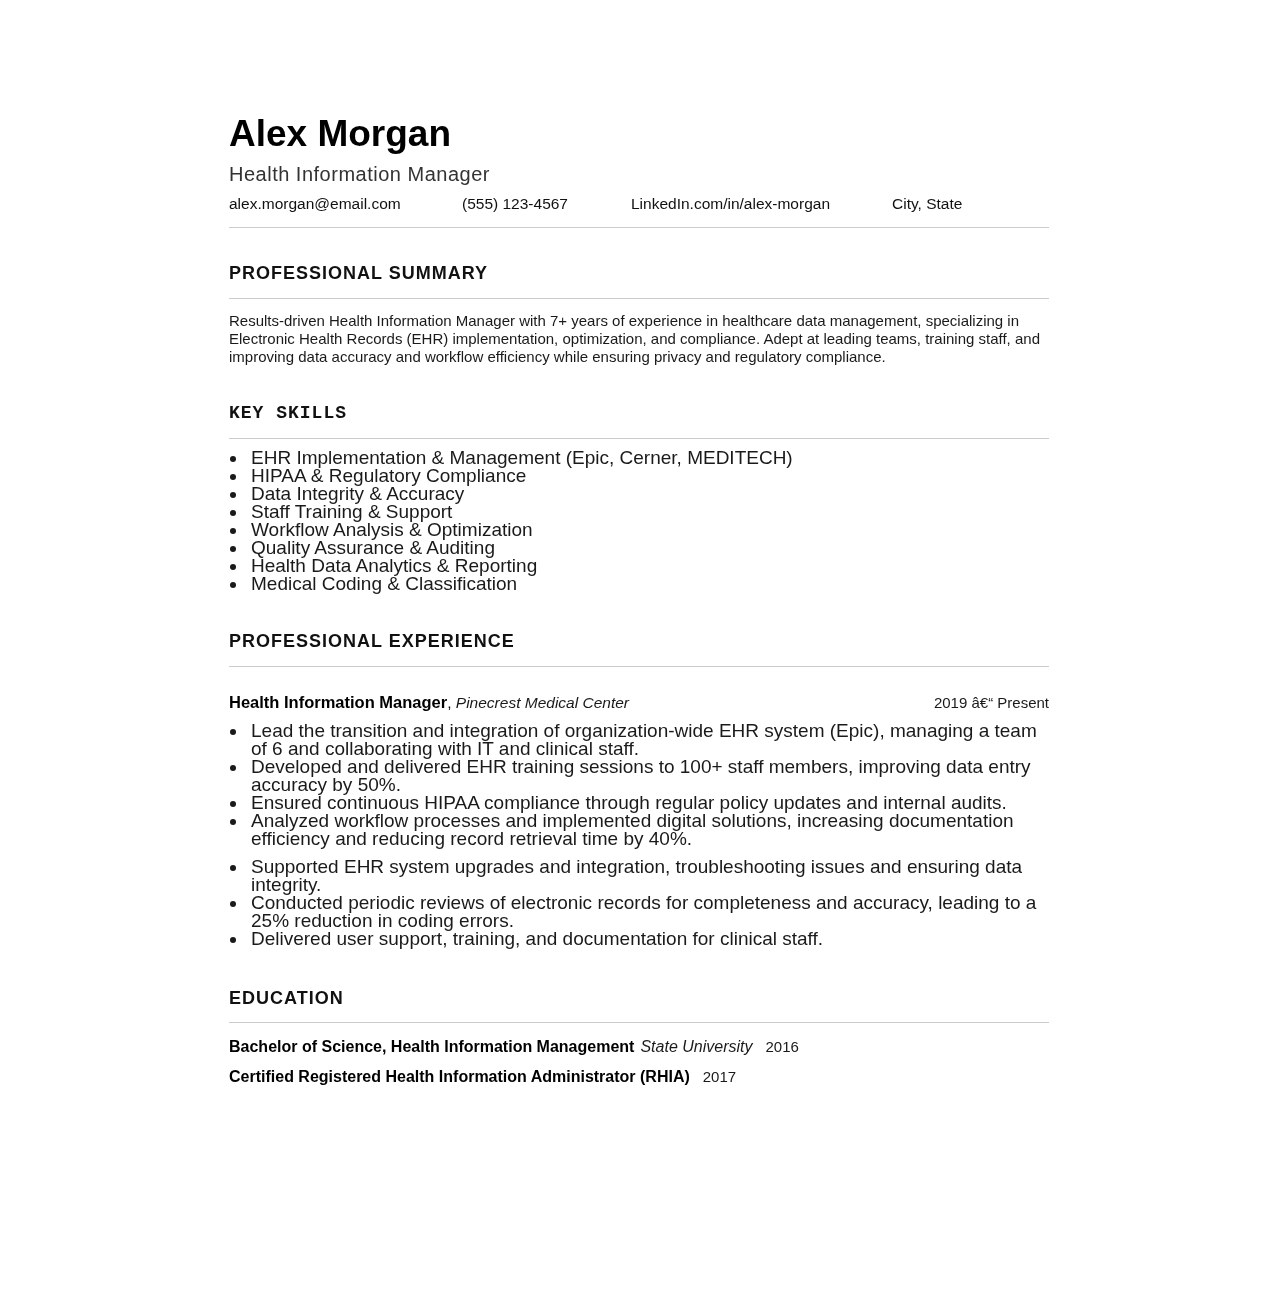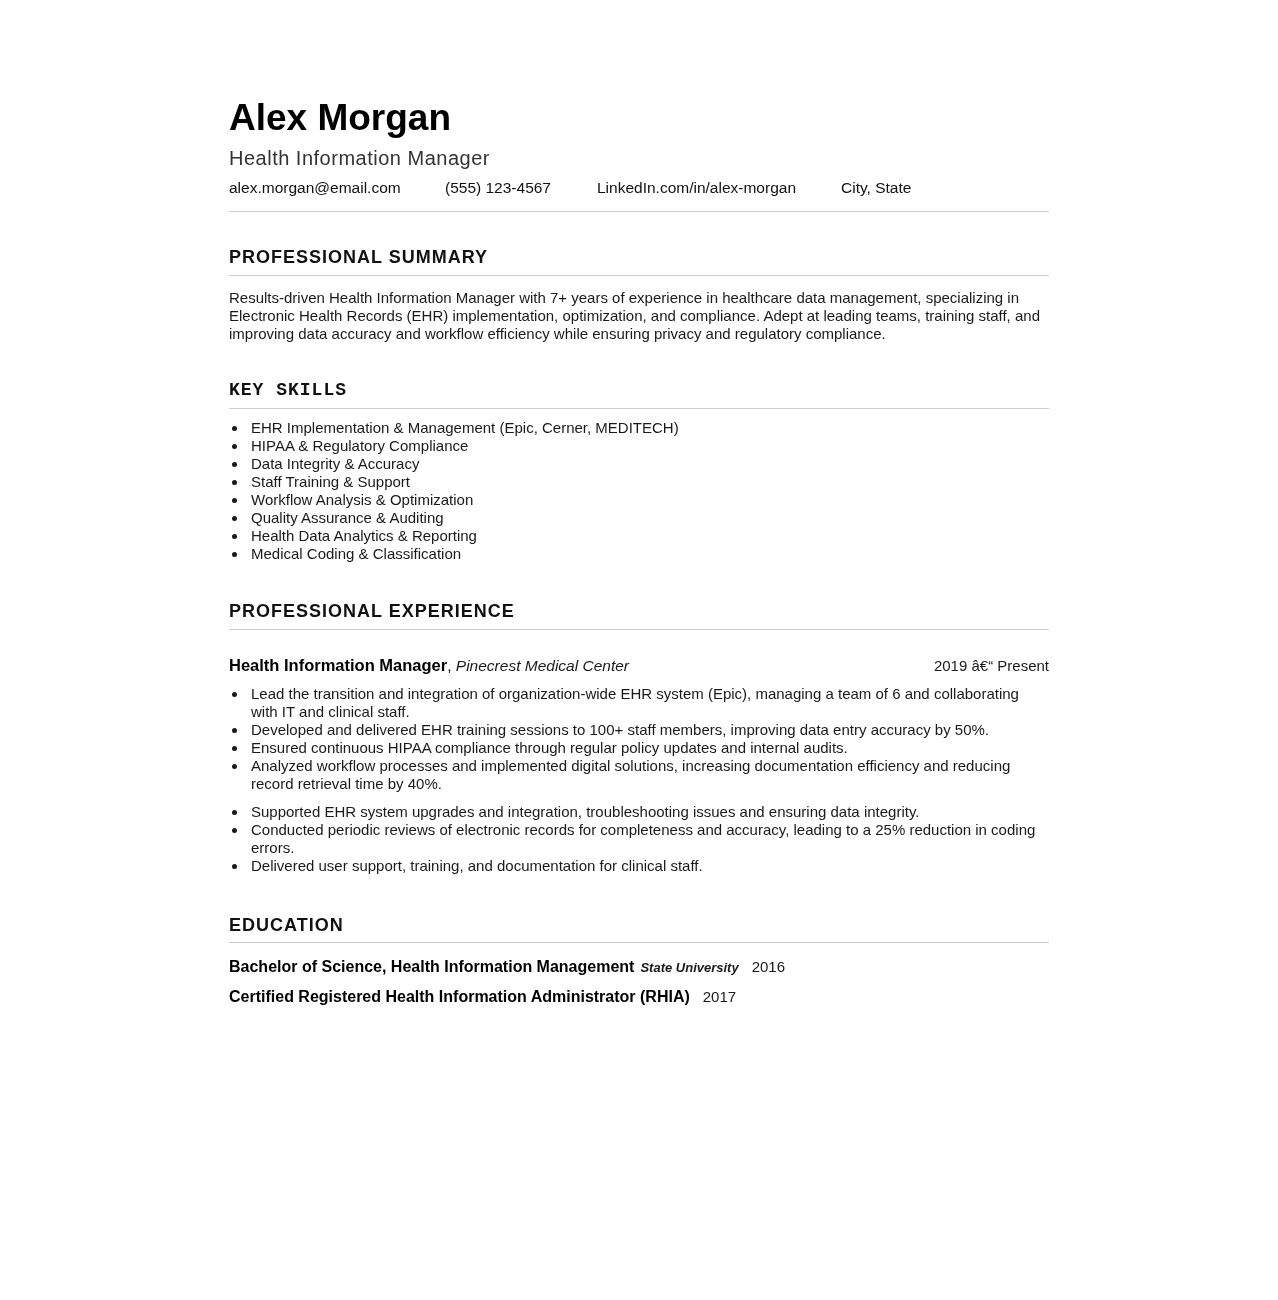--- a/index.html
+++ b/index.html
@@ -9,21 +9,21 @@
     width: 1278px;
     height: 1300px;
     background: #ffffff;
     font-family: "Liberation Sans", sans-serif;
     color: #000000;
     overflow: hidden;
   }
   .content {
     position: absolute;
     left: 229px;
-    top: 0;
+    top: 16px;
     width: 820px;
   }
 
   
   .name {
     margin: 97px 0 0 0;
     font-size: 37px;
     font-weight: 700;
     line-height: 1.12;
     color: #000000;
@@ -34,56 +34,57 @@
     font-weight: 400;
     letter-spacing: 0.5px;
     color: #333333;
   }
   .contact-row {
     display: flex;
     margin-top: 9px;
     font-size: 15.5px;
     color: #111111;
     white-space: nowrap;
+    gap: 17px;
   }
   .contact-row .c-email    { width: 216px; }
   .contact-row .c-phone    { width: 152px; }
   .contact-row .c-linkedin { width: 244px; }
   .header-rule {
     margin-top: 14px;
     border-top: 1px solid #cccccc;
     height: 0;
   }
 
   
   .section-heading {
     font-size: 18px;
     font-weight: 700;
     letter-spacing: 1px;
     color: #111111;
-    padding-bottom: 7px;
+    padding-bottom: 14px;
     border-bottom: 1px solid #cccccc;
     line-height: 1.15;
   }
   .mt-summary    { margin-top: 35px; }
   .mt-skills     { margin-top: 37px; font-family: Liberation Mono, monospace; }
   .mt-experience { margin-top: 38px; }
   .mt-education  { margin-top: 40px; }
 
   .summary-text {
     margin-top: 13px;
     font-size: 15px;
     line-height: 18px;
     color: #1a1a1a;
   }
 
   ul.bullet-list {
     margin: 10px 0 0 0;
     padding-left: 19px;
-    font-size: 15px;
+    font-size: 19px;
     line-height: 18px;
     color: #1a1a1a;
   }
   ul.bullet-list li { padding-left: 3px; }
 
   
   .job-header {
     display: flex;
     justify-content: space-between;
     align-items: baseline;
@@ -110,21 +111,21 @@
     font-size: 15px;
     color: #1a1a1a;
     white-space: nowrap;
   }
   .job-bullets { margin-top: 7px; }
 
   
   .edu-item { margin-top: 15px; font-size: 16px; }
   .edu-item + .edu-item { margin-top: 12px; }
   .edu-degree { font-weight: 700; color: #000000; }
-  .edu-school { font-style: italic; margin-left: 6px; color: #1a1a1a; font-size: 13px; font-weight: bold; }
+  .edu-school { font-style: italic; margin-left: 6px; color: #1a1a1a; font-size: 16px; }
   .edu-year   { margin-left: 13px; font-weight: 400; font-size: 15px; color: #1a1a1a; }
 </style>
 </head>
 <body>
 
 <div class="page">
   <div class="content">
 
     <h1 class="name">Alex Morgan</h1>
     <div class="job-subtitle">Health Information Manager</div>

